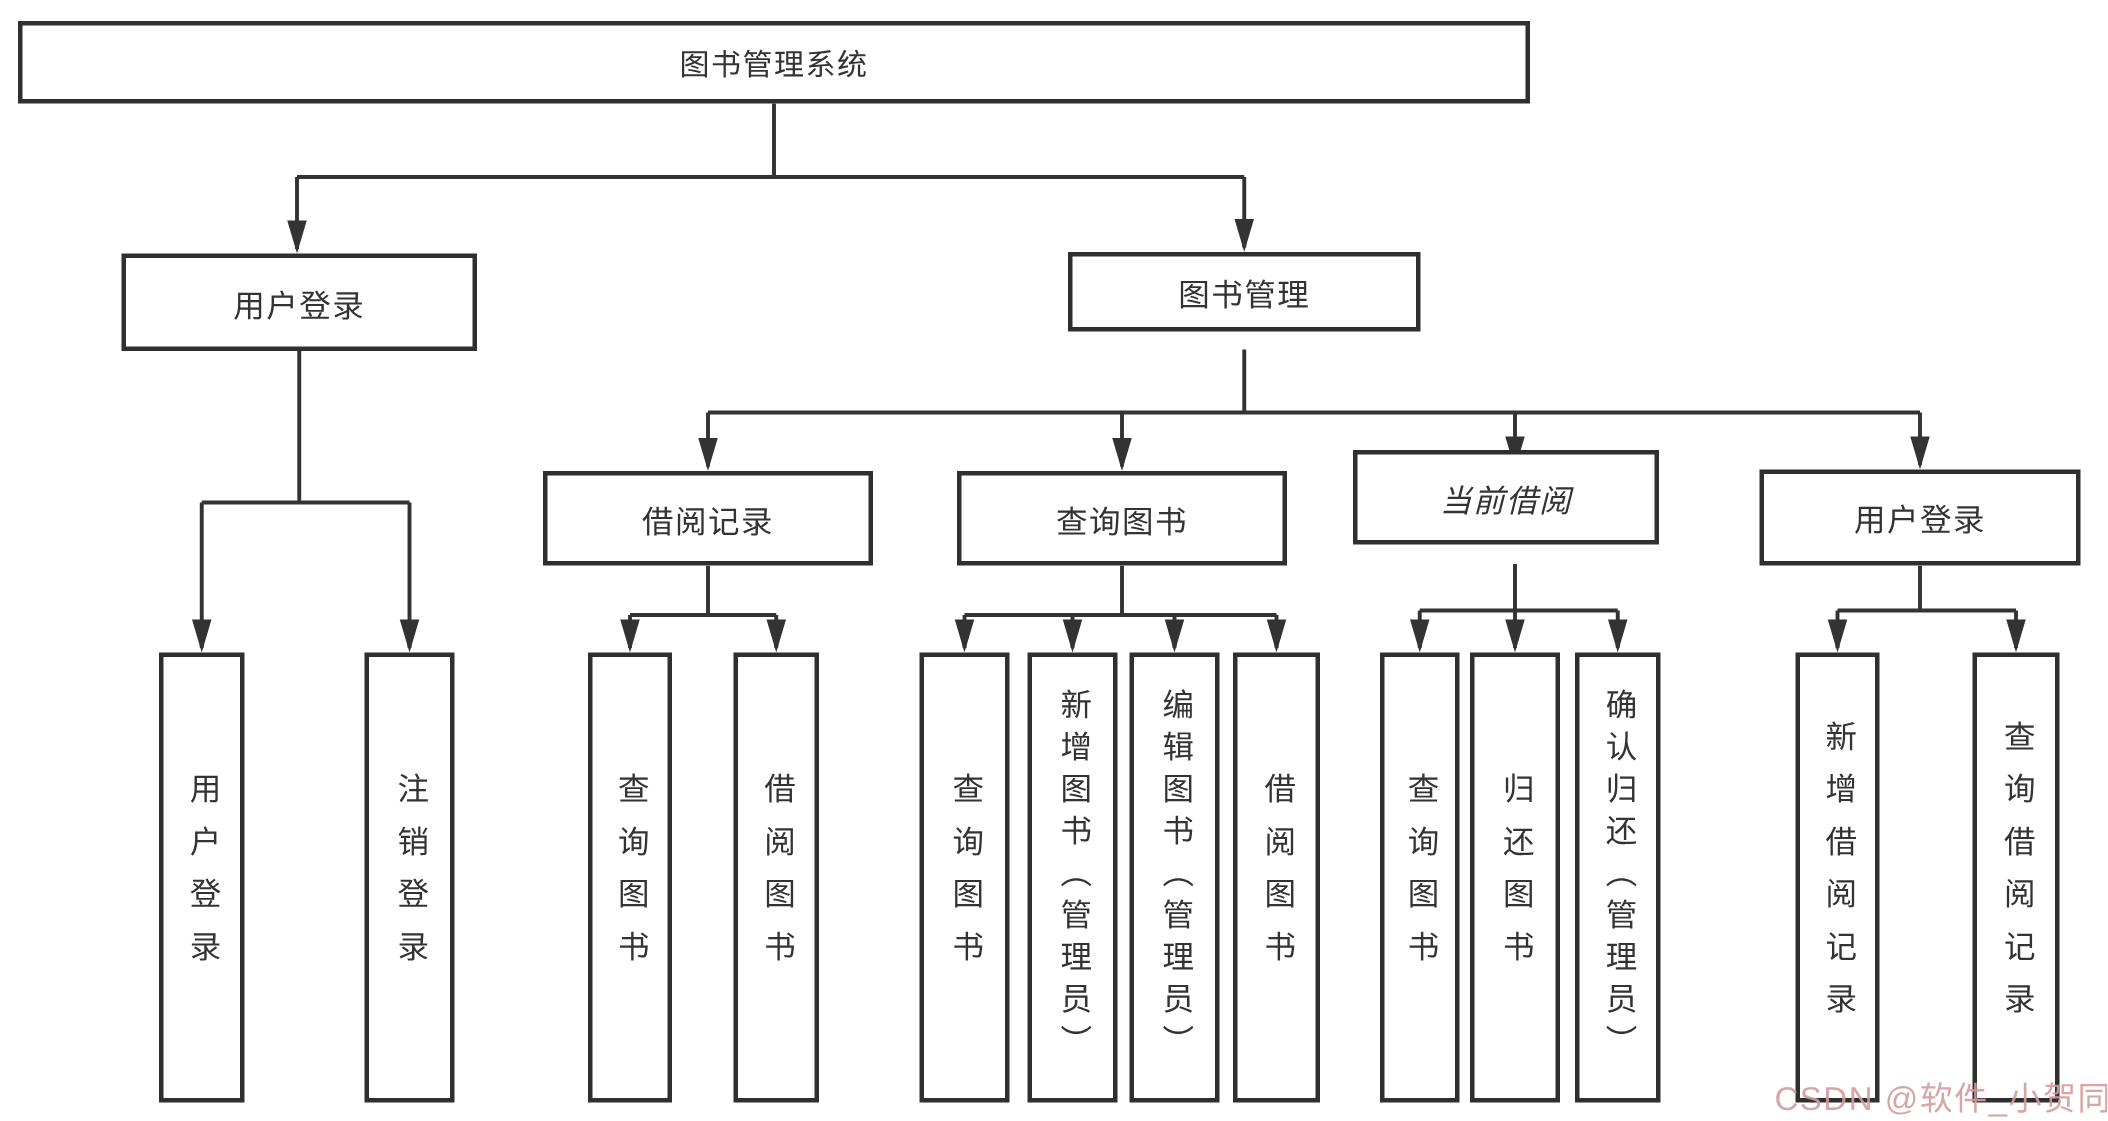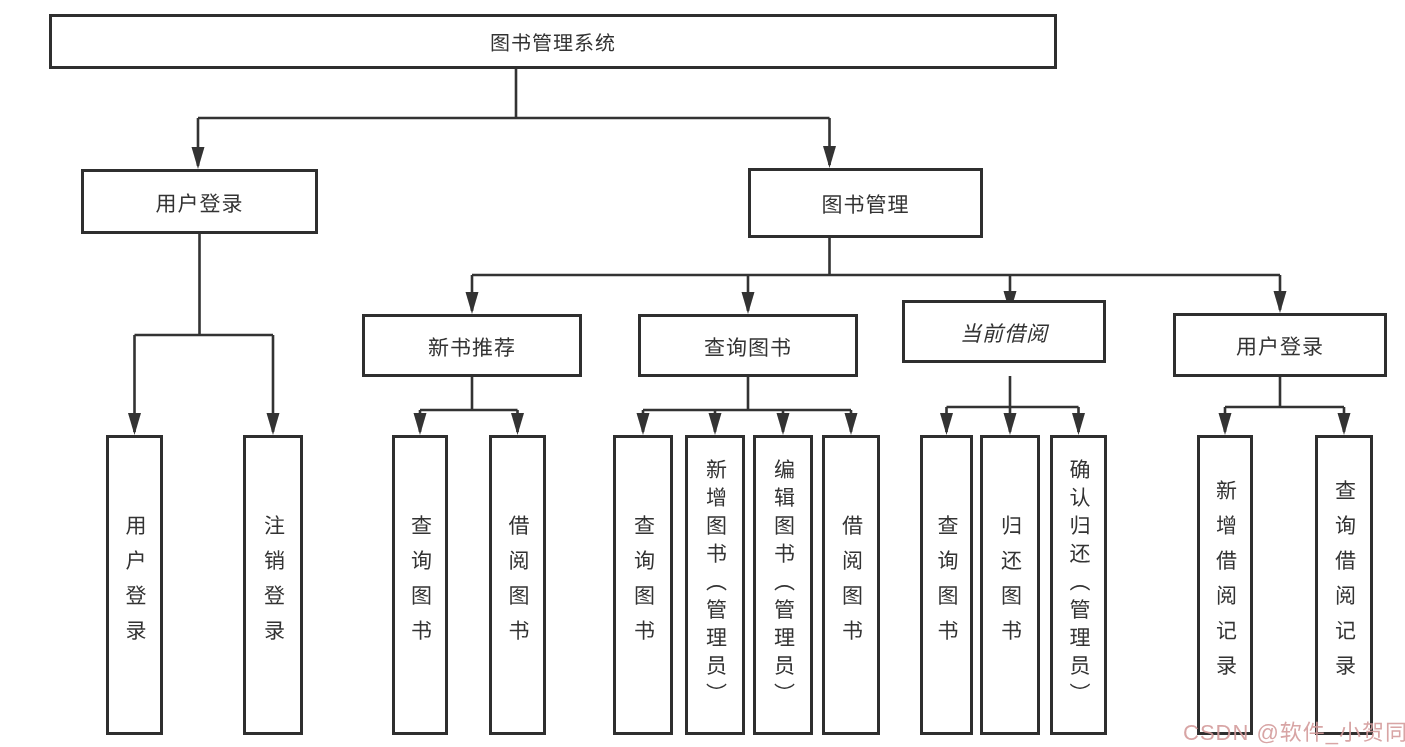--- a/index.html
+++ b/index.html
@@ -94,33 +94,33 @@
     <path class="cline" d="M1010,376 L1010,407 M946.5,407 L1078.5,407 M946.5,407 L946.5,432 M1010,407 L1010,432 M1078.5,407 L1078.5,432"></path>
     <polygon class="carrow" points="946.5,435 940,413 953,413"></polygon>
     <polygon class="carrow" points="1010,435 1003.5,413 1016.5,413"></polygon>
     <polygon class="carrow" points="1078.5,435 1072,413 1085,413"></polygon>
 
     <path class="cline" d="M1280,377 L1280,407 M1225,407 L1344,407 M1225,407 L1225,432 M1344,407 L1344,432"></path>
     <polygon class="carrow" points="1225,435 1218.5,413 1231.5,413"></polygon>
     <polygon class="carrow" points="1344,435 1337.5,413 1350.5,413"></polygon>
   </svg>
 
-  <div class="node root" style="left:12px; top:14px; width:1008px; height:55px;margin-left:37px;">
+  <div class="node root" style="left:12px; top:14px; width:1008px; height:55px;">
     <span>图书管理系统</span>
   </div>
 
   <div class="node" style="left:81px; top:169px; width:237px; height:65px;">
     <span>用户登录</span>
   </div>
-  <div class="node" style="left:748px; top:168px; width:235px; height:70px;">
+  <div class="node" style="left:712px; top:168px; width:235px; height:53px;">
     <span>图书管理</span>
   </div>
 
   <div class="node" style="left:362px; top:314px; width:220px; height:63px;">
-    <span>新书推荐</span>
+    <span>借阅记录</span>
   </div>
   <div class="node" style="left:638px; top:314px; width:220px; height:63px;">
     <span>查询图书</span>
   </div>
   <div class="node" style="left:902px; top:300px; width:204px; height:63px;font-style:italic;">
     <span>当前借阅</span>
   </div>
   <div class="node" style="left:1173px; top:313px; width:214px; height:64px;">
     <span>用户登录</span>
   </div>

